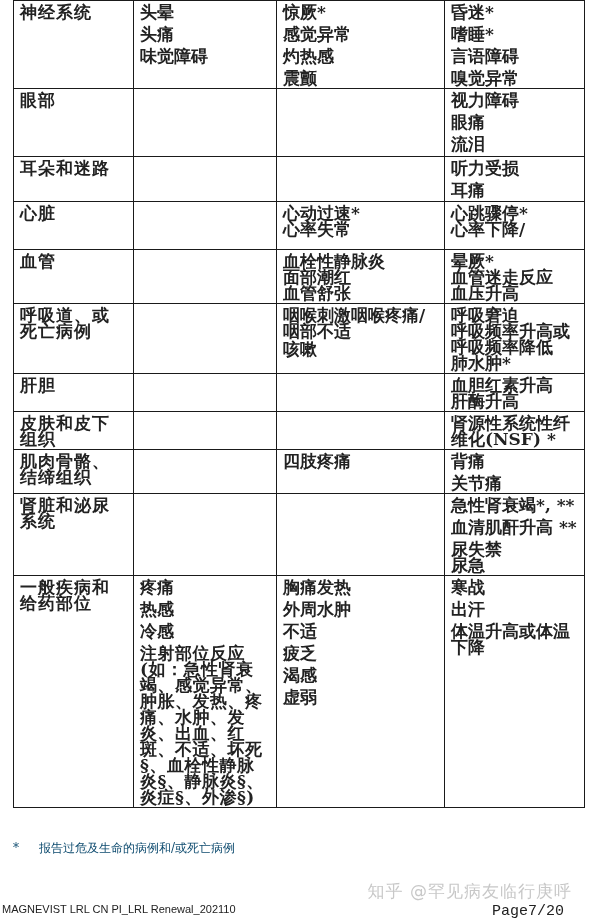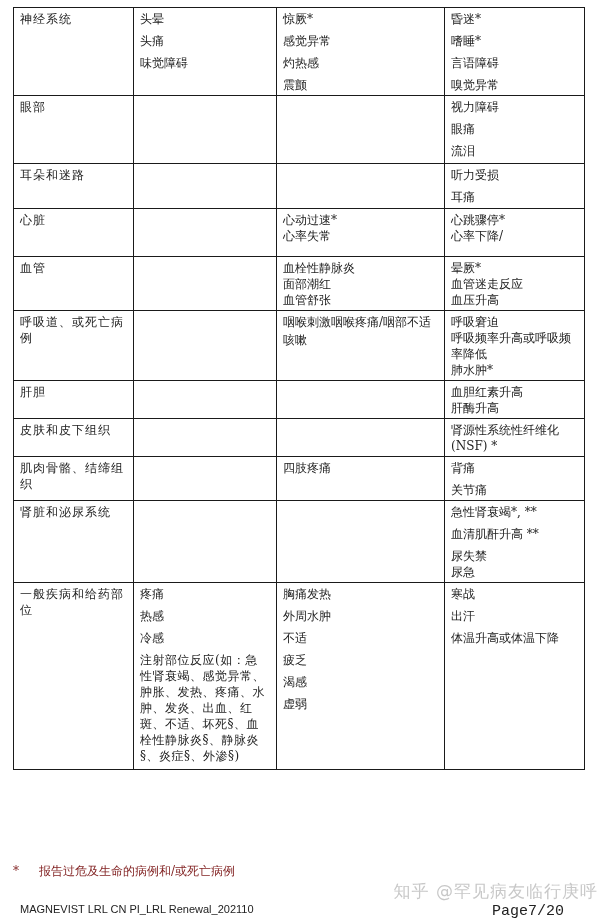--- a/index.html
+++ b/index.html
@@ -2,55 +2,56 @@
 <html><head>
   <meta charset="utf-8">
   <style>
     html, body { margin: 0; padding: 0; background: #ffffff; }
     body {
       width: 600px; height: 920px; position: relative; overflow: hidden;
       font-family: "DejaVu Serif", "Liberation Serif", serif;
       color: #222;
     }
     table.ae {
-      position: absolute; left: 13px; top: 7px;
+      position: absolute; left: 13px; top: 0px;
       width: 571px;
       border-collapse: collapse;
       table-layout: fixed;
-      font-size: 12px;
+      font-size: 17px;
+      font-weight: bold;
     }
     table.ae td {
       border: 1.5px solid #1a1a1a;
       vertical-align: top;
       padding: 3px 6px 2px 6px;
       line-height: 16px;
     }
     table.ae col.c1 { width: 120px; }
     table.ae col.c2 { width: 143px; }
     table.ae col.c3 { width: 168px; }
     table.ae col.c4 { width: 140px; }
     .item { display: block; }
     .sp .item { margin-bottom: 6px; }
     .sp .item:last-child { margin-bottom: 0; }
     .organ { letter-spacing: 1px; }
     .footnote {
-      position: absolute; left: 13px; top: 863px;
-      font-size: 12px; color: #7f1d1d;
+      position: absolute; left: 13px; top: 840px;
+      font-size: 12px; color: #0c4a6e;
     }
     .footnote .star { display: inline-block; width: 26px; }
     .footer-left {
-      position: absolute; left: 20px; top: 903px;
+      position: absolute; left: 2px; top: 903px;
       font-family: "Liberation Sans", sans-serif; font-size: 11px; color: #222;
     }
     .footer-right {
       position: absolute; right: 36px; top: 903px;
       font-family: Liberation Mono, monospace; font-size: 15px; color: #222;
     }
     .watermark {
-      position: absolute; right: 2px; top: 880px;
+      position: absolute; right: 28px; top: 880px;
       font-family: "DejaVu Sans", sans-serif; font-size: 17px;
       color: #c8c8c8; letter-spacing: 1px;
     }
   </style>
 </head>
 <body>
 
 <table class="ae">
   <colgroup>
     <col class="c1">

